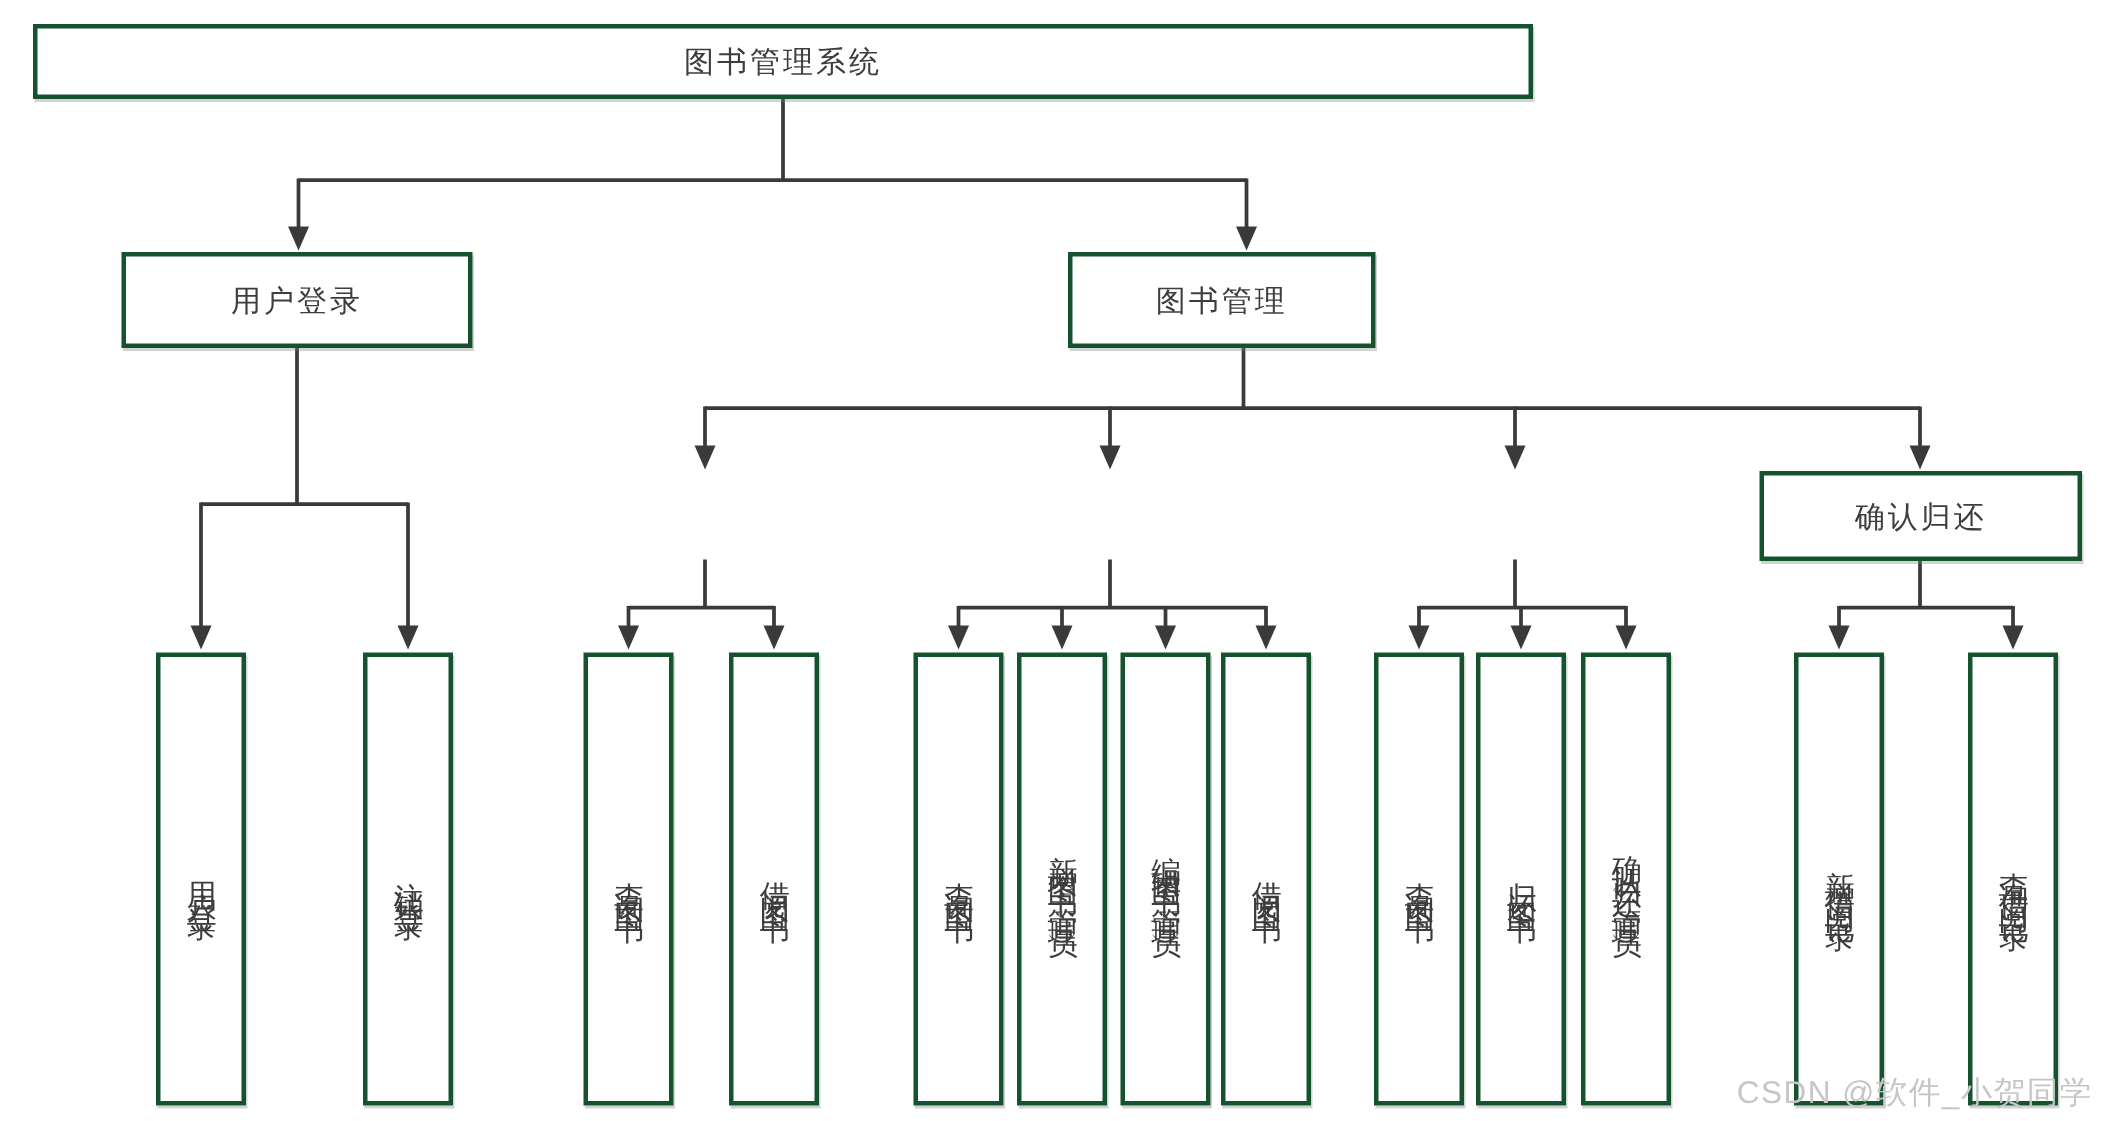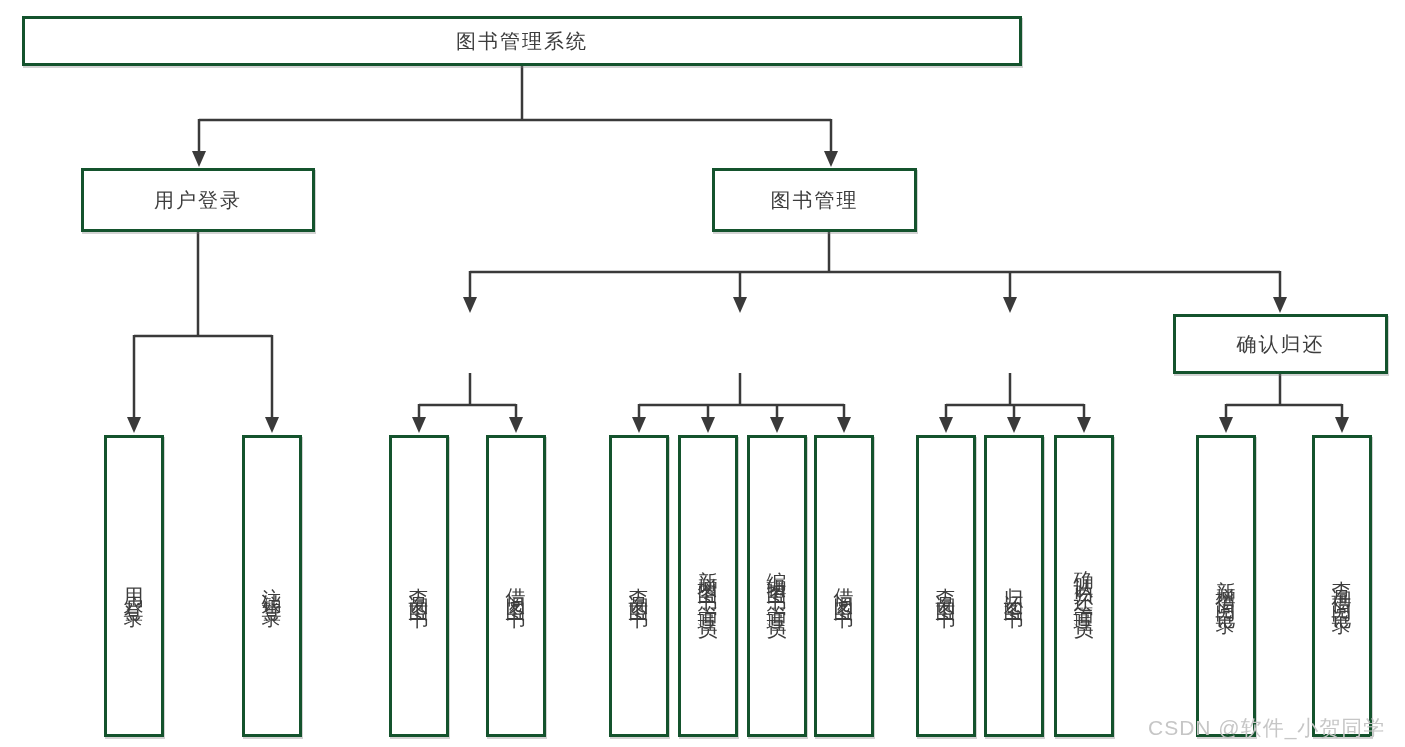--- a/index.html
+++ b/index.html
@@ -43,21 +43,21 @@
     text-orientation: mixed;
     letter-spacing: 7px;
     line-height: 1;
     white-space: normal;
   }
   #watermark {
     position: absolute;
     left: 1148px;
     top: 714px;
     width: 257px;
-    text-align: left;
+    text-align: center;
     font-size: 21px;
     letter-spacing: 1px;
     color: #c6c6c6;
     z-index: 2;
     white-space: nowrap;
   }
 </style>
 </head>
 <body>
 

